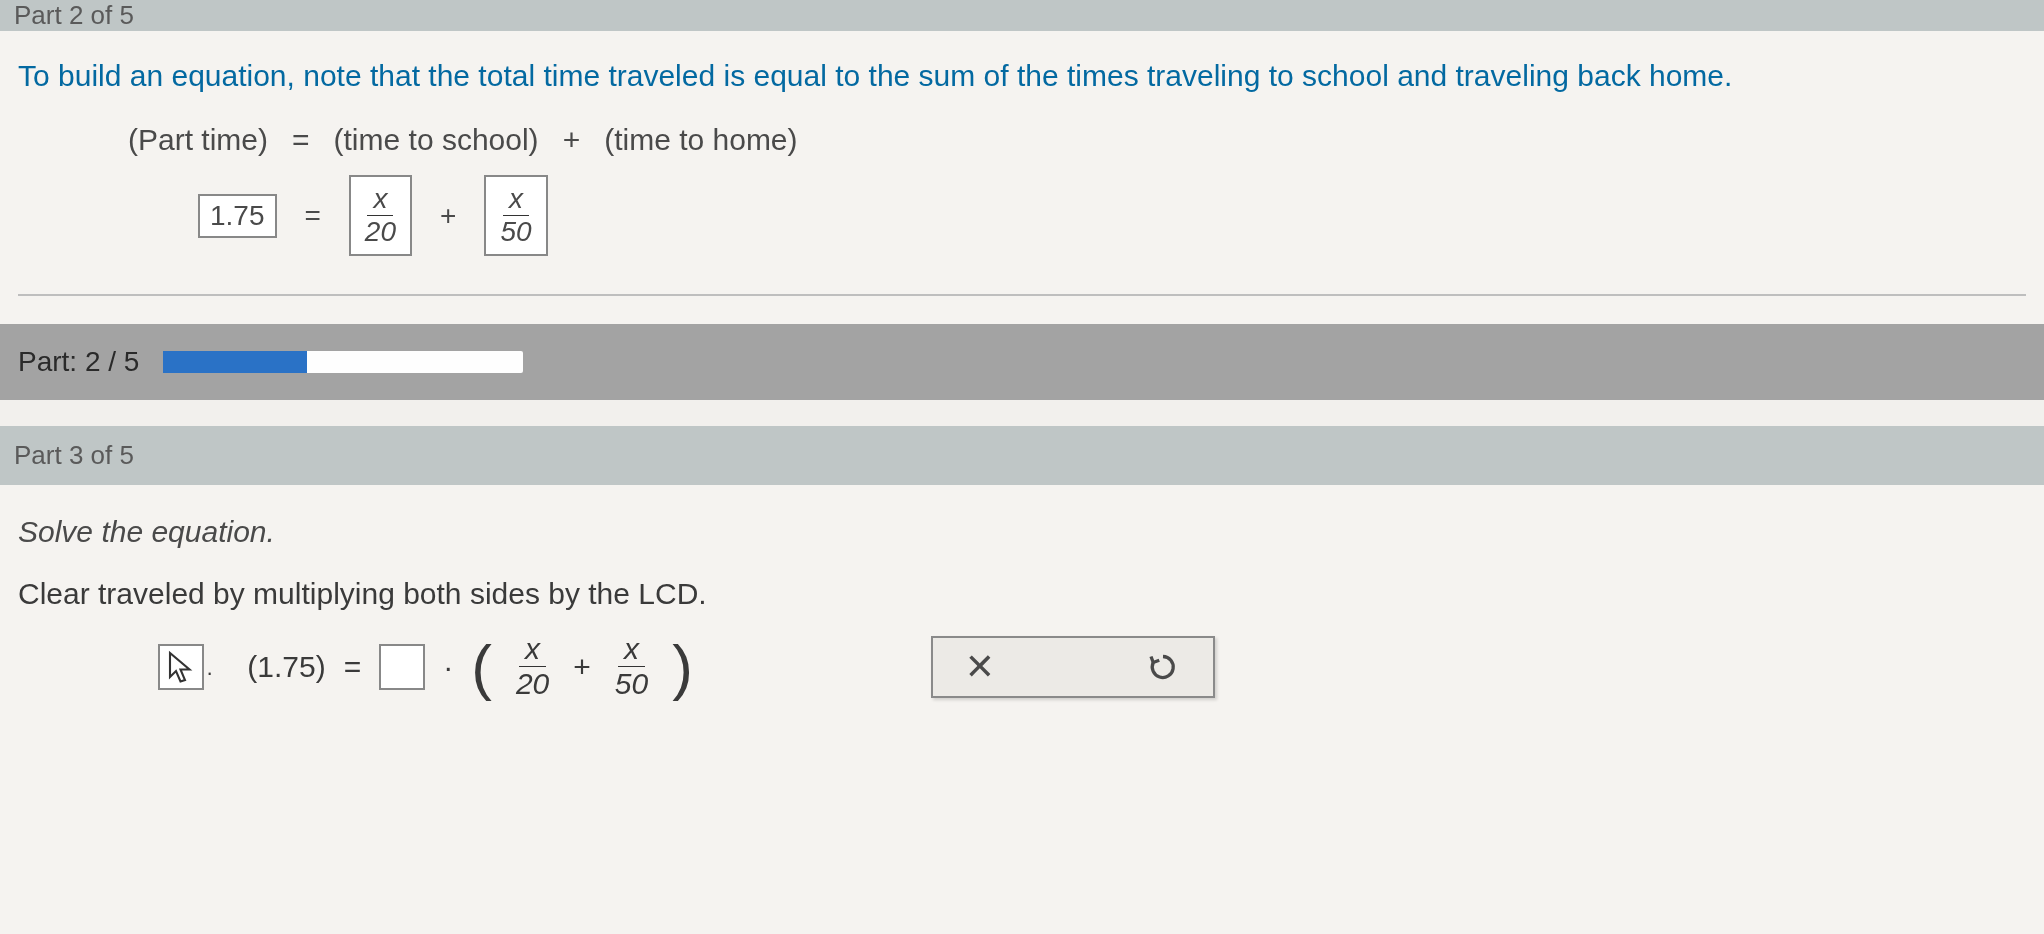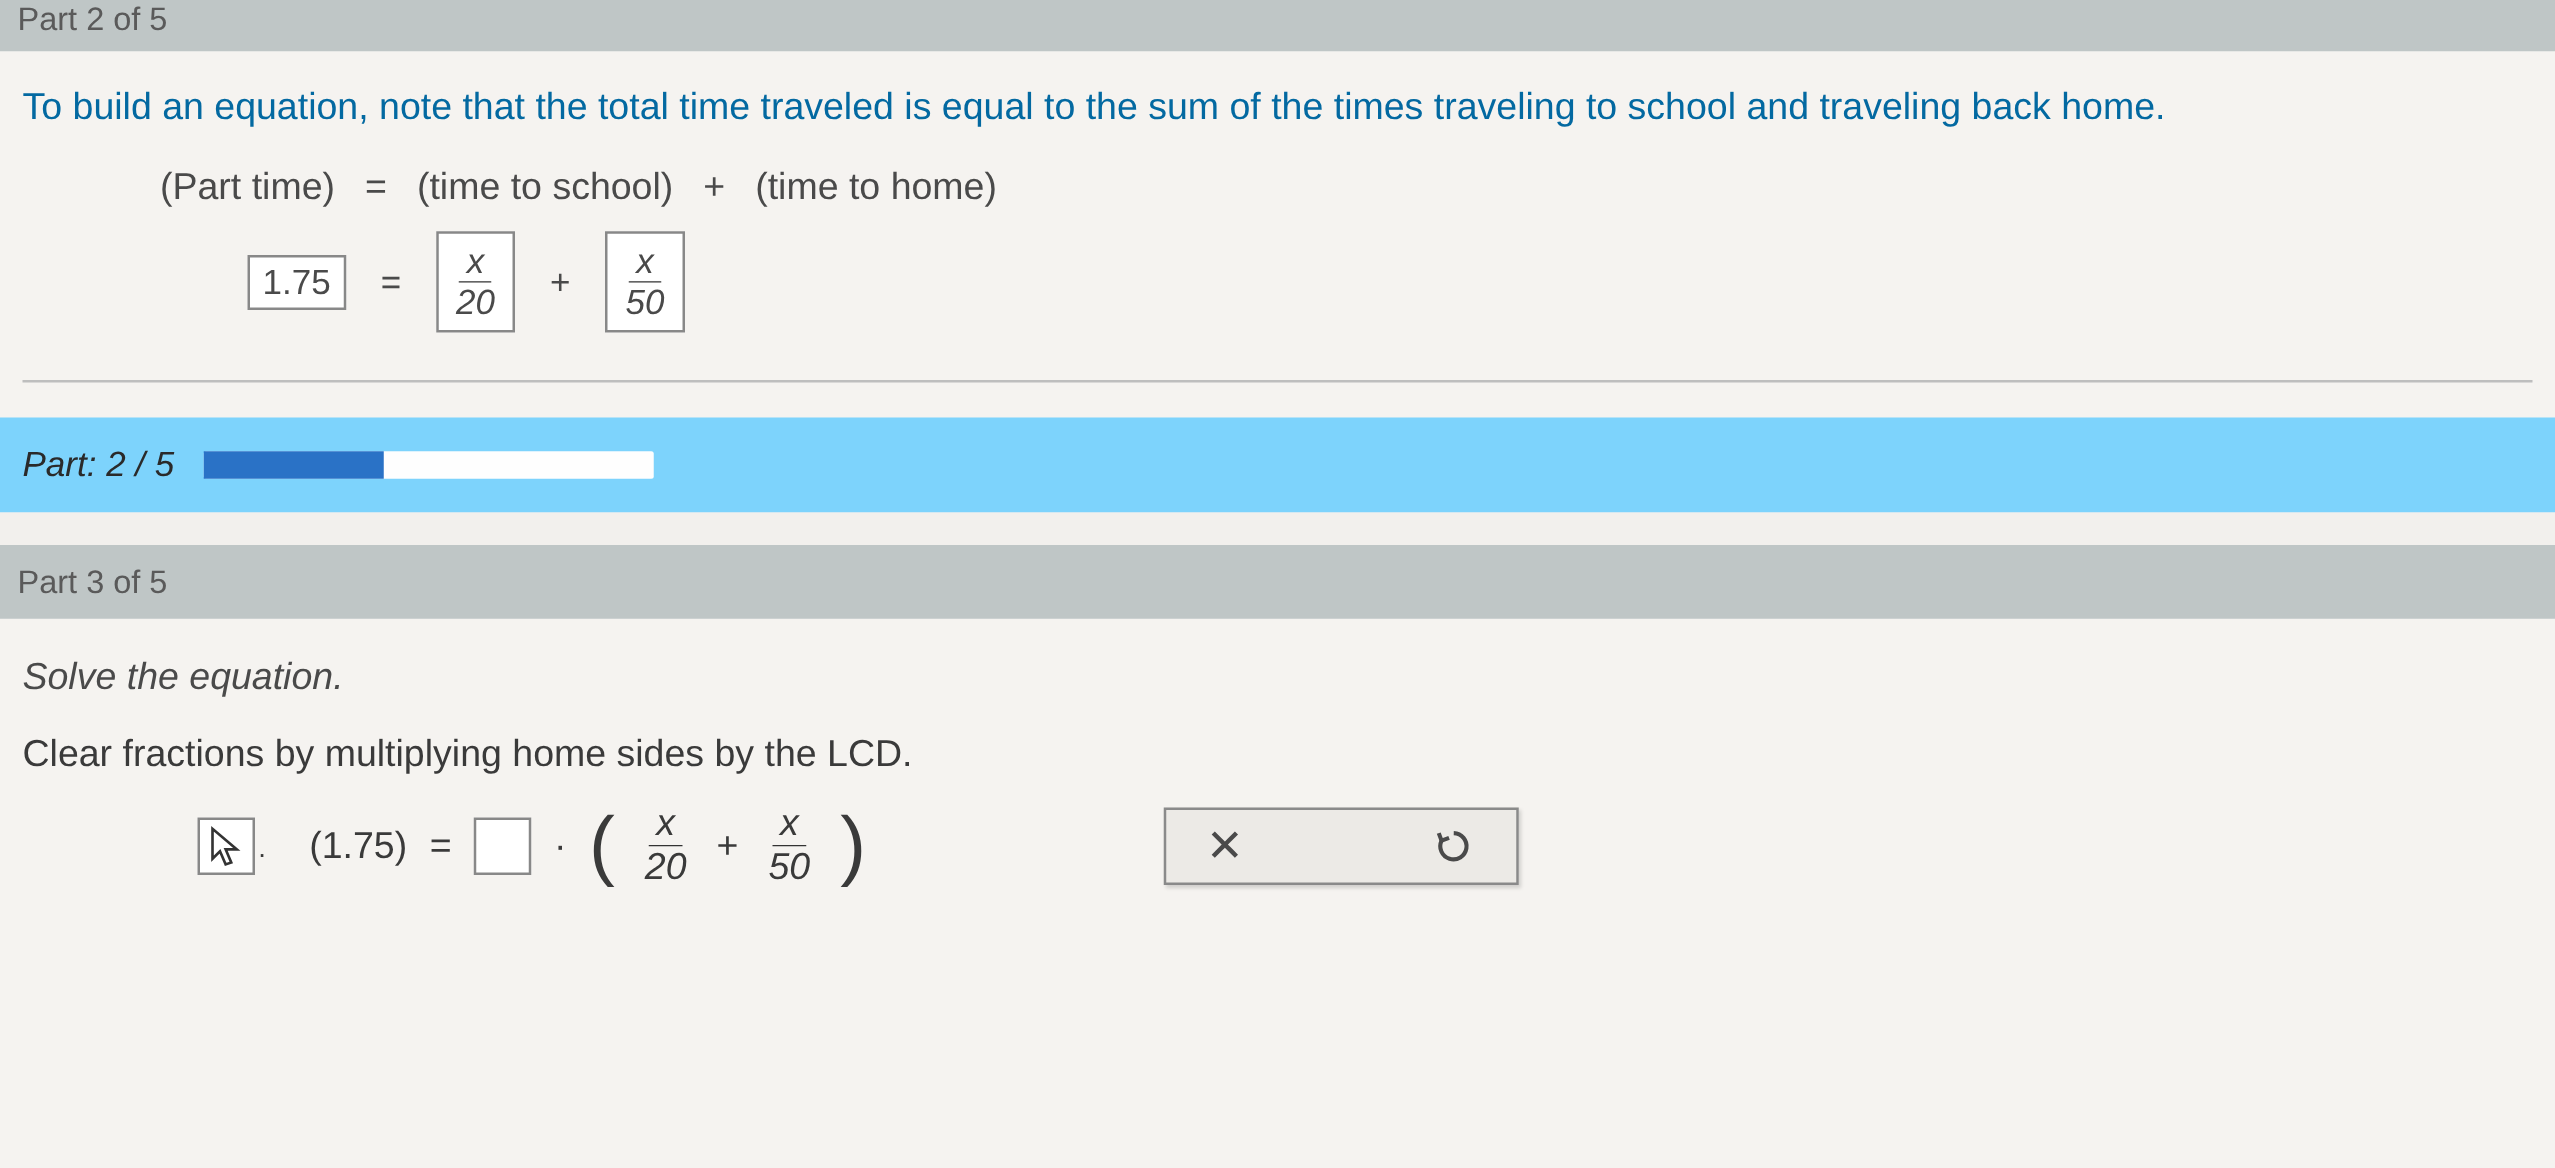--- a/index.html
+++ b/index.html
@@ -8,21 +8,21 @@
   background: #f5f3f0;
   color: #3a3a3a;
   width: 2044px;
   height: 934px;
   overflow: hidden;
 }
 .part-header {
   background: #bfc6c6;
   color: #5a5a5a;
   font-size: 26px;
-  padding: 0px 14px 10px 14px;
+  padding: 0px 14px 0 14px;
 }
 .content {
   padding: 28px 18px 28px 18px;
   font-size: 30px;
   color: #4a4a4a;
 }
 .instruction {
   color: #0369a1;
   font-size: 30px;
   margin-bottom: 30px;
@@ -65,26 +65,25 @@
 .boxed-frac {
   border: 2px solid #888;
   padding: 6px 8px;
   background: #fff;
 }
 .divider {
   border-bottom: 2px solid #bebebe;
   margin-top: 38px;
 }
 .progress-section {
-  background: #7dd3fc;
+  background: #a3a3a3;
   padding: 22px 18px;
   display: flex;
   align-items: center;
   gap: 24px;
-  font-style: italic;
 }
 .progress-label {
   font-size: 28px;
   color: #2a2a2a;
 }
 .progress-bar {
   width: 360px;
   height: 22px;
   background: #fefefe;
   border-radius: 2px;
@@ -195,21 +194,21 @@
     <div class="progress-fill"></div>
   </div>
 </div>
 
 <div class="spacer"></div>
 
 <div class="part-header" style="padding:14px 14px;">Part 3 of 5</div>
 
 <div class="sub-content">
   <div class="sub-instruct">Solve the equation.</div>
-  <div class="sub-step">Clear fractions by multiplying home sides by the LCD.</div>
+  <div class="sub-step">Clear traveled by multiplying both sides by the LCD.</div>
 
   <div class="eq-row3">
     <span class="input-box cursor-box">
       <svg width="36" height="36" viewBox="0 0 24 24">
         <path d="M4 2 L4 18 L8 14 L11 21 L14 20 L11 13 L17 13 Z" fill="none" stroke="#333" stroke-width="1.4"></path>
       </svg>
     </span>
     <span style="position:relative; left:-16px; top:6px; font-size:22px;">·</span>
     <span>(1.75)</span>
     <span>=</span>

